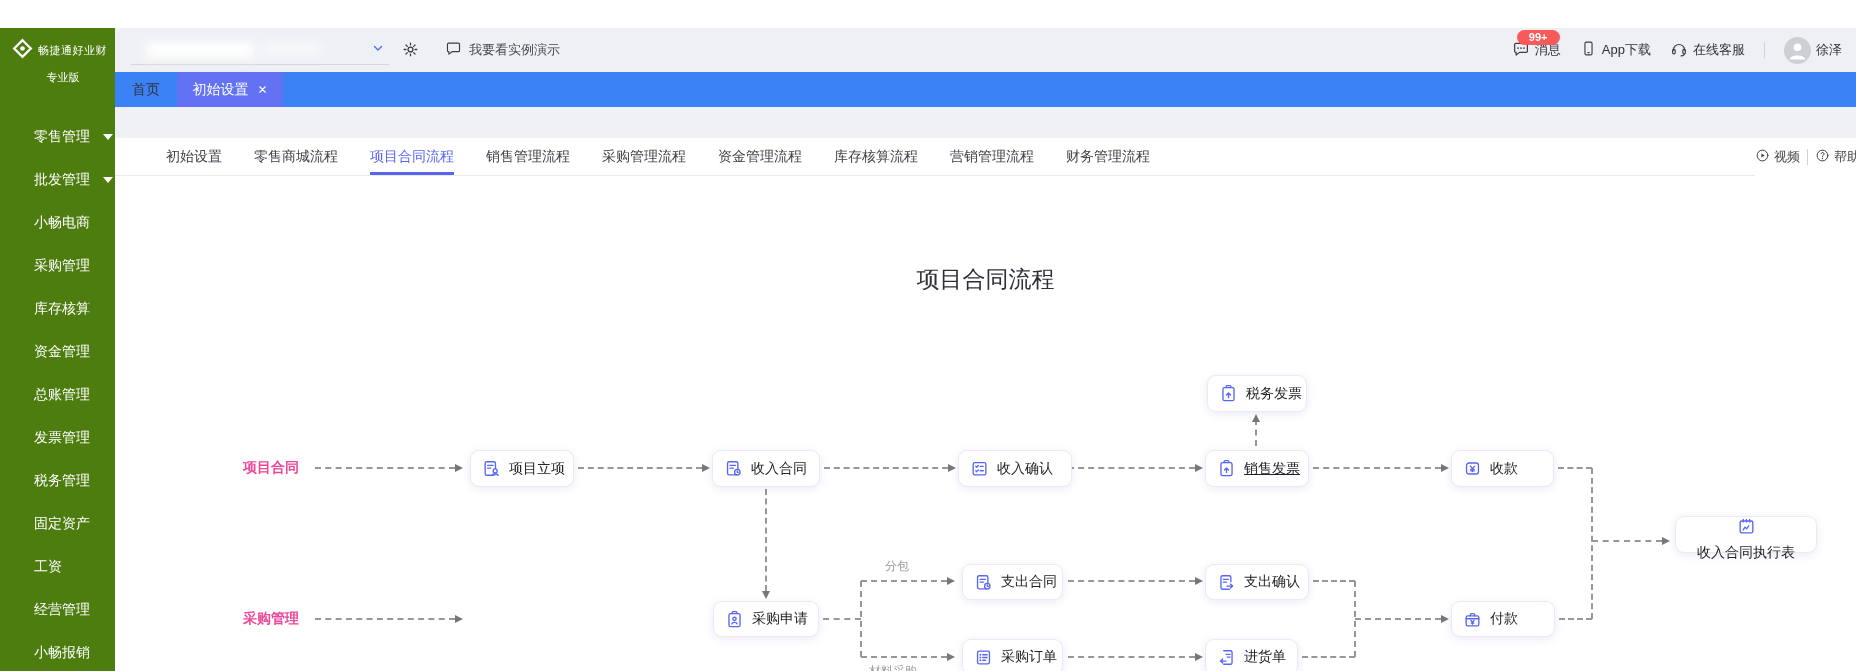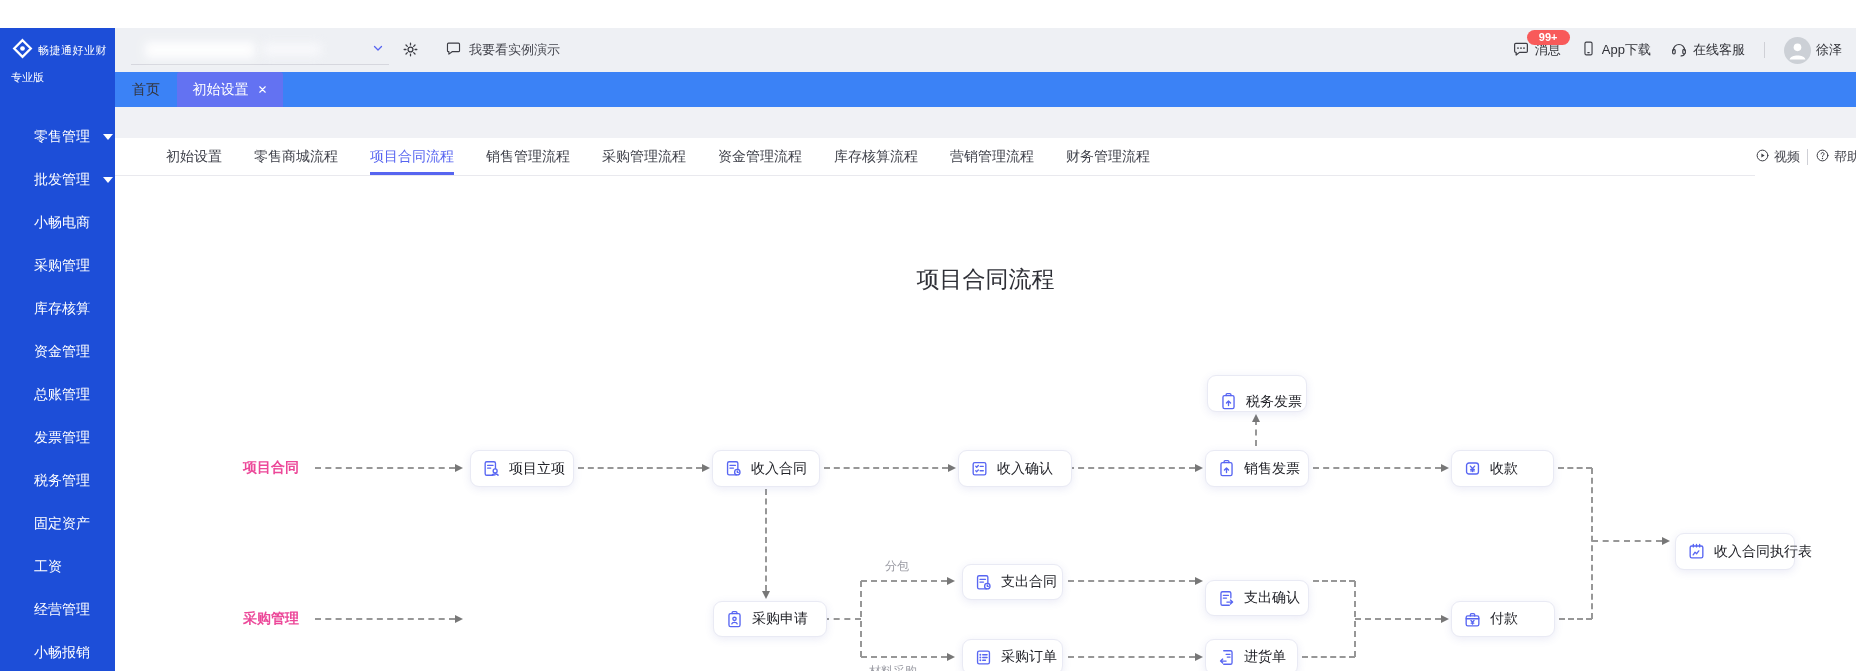--- a/index.html
+++ b/index.html
@@ -1,21 +1,21 @@
 <!DOCTYPE html>
 <html><head>
 <meta charset="utf-8">
 <style>
   * { margin:0; padding:0; box-sizing:border-box; }
   html,body { width:1856px; height:671px; overflow:hidden; background:#fff;
     font-family:"Liberation Sans","DejaVu Sans",sans-serif; }
   .screen { position:relative; width:1856px; height:671px; background:#fff; }
 
   
-  .sidebar { position:absolute; left:0; top:28px; bottom:0; width:115px; background:#1d4ed8; z-index:5; }
+  .sidebar { position:absolute; left:0; top:28px; bottom:0; width:115px; background:#4d7c0f; z-index:5;text-align:center; }
   .logo-row { display:flex; align-items:center; gap:5px; padding:10px 0 0 12px; }
   .brand-text { color:#fff; font-size:11px; white-space:nowrap; letter-spacing:.5px; }
   .edition { color:#fff; font-size:11px; padding:7px 0 0 11px; }
   .menu { margin-top:30px; }
   .menu-item { display:flex; align-items:center; height:43px; padding-left:34px; color:#fff;
     font-size:14px; font-weight:500; cursor:pointer; }
   .caret { width:0; height:0; border-left:5px solid transparent; border-right:5px solid transparent;
     border-top:6px solid #fff; margin-left:13px; }
 
   
@@ -27,21 +27,21 @@
     filter:blur(5px); opacity:.95; }
   .redact2 { width:58px; height:13px; margin-left:8px; background:#fbfbfd; border-radius:4px;
     filter:blur(5px); opacity:.8; }
   .org-chevron { margin-left:auto; margin-right:4px; }
   .gear-btn { position:absolute; left:286px; top:12px; cursor:pointer; }
   .demo-link { position:absolute; left:330px; top:0; height:44px; display:flex; align-items:center;
     gap:7px; font-size:13px; color:#45464e; cursor:pointer; }
   .header-right { position:absolute; right:0; top:0; height:44px; display:flex; align-items:center;
     gap:19px; padding-right:6px; }
   .hr-item { display:flex; align-items:center; gap:5px; font-size:13px; color:#2f3036; cursor:pointer; position:relative; }
-  .badge { position:absolute; top:-10px; left:15px; background:#f85a5a; color:#fff; font-size:11px;
+  .badge { position:absolute; top:-10px; left:5px; background:#f85a5a; color:#fff; font-size:11px;
     font-weight:700; line-height:15px; padding:0 12px; border-radius:9px; white-space:nowrap; }
   .v-div { width:1px; height:16px; background:#cfd0d6; }
   .avatar { width:27px; height:27px; border-radius:50%; background:#ccd0d6; display:flex;
     align-items:center; justify-content:center; overflow:hidden; }
   .user-name { font-size:13px; color:#2f3036; width:34px; overflow:hidden; white-space:nowrap; }
 
   
   .tabrow { position:absolute; left:115px; right:0; top:72px; height:52px; background:#3b82f6; }
   .tab-home { position:absolute; left:17px; top:0; height:35px; display:flex; align-items:center;
     font-size:14px; color:#33343b; cursor:pointer; }
@@ -300,21 +300,21 @@
       <div class="hl" style="left:953px;top:404px;width:127px;"></div>
         <span class="arr arr-r" style="left:1080px;top:401px;"></span>
       <div class="hl" style="left:953px;top:480px;width:127px;"></div>
         <span class="arr arr-r" style="left:1080px;top:477px;"></span>
       <div class="hl" style="left:1198px;top:404px;width:42px;"></div>
       <div class="hl" style="left:1187px;top:480px;width:53px;"></div>
       <div class="vl" style="left:1239px;top:405px;height:76px;"></div>
       <div class="hl" style="left:1240px;top:442px;width:86px;"></div>
         <span class="arr arr-r" style="left:1326px;top:439px;"></span>
 
-      <div class="node" style="left:1092px;top:199px;width:100px;align-items:flex-end;">
+      <div class="node" style="left:1092px;top:199px;width:100px;">
         <svg width="19" height="19" viewBox="0 0 24 24" class="icon-indigo">
             <rect x="5" y="4.5" width="14" height="16.5" rx="2"></rect>
             <path d="M9 4.5V3.2A1.2 1.2 0 0 1 10.2 2h3.6A1.2 1.2 0 0 1 15 3.2v1.3"></path>
             <path d="M12 17v-5.5M9.4 13.9l2.6-2.6 2.6 2.6"></path>
           </svg>
         <span>税务发票</span>
       </div>
 
       <div class="node" style="left:355px;top:274px;width:104px;">
         <svg width="19" height="19" viewBox="0 0 24 24" class="icon-indigo">
@@ -337,62 +337,62 @@
       <div class="node" style="left:843px;top:274px;width:114px;">
         <svg width="19" height="19" viewBox="0 0 24 24" class="icon-indigo">
             <rect x="4" y="4.5" width="16" height="15.5" rx="2"></rect>
             <path d="M7.3 9.2l1.2 1.2 2-2.2"></path>
             <path d="M12.8 9.3h4"></path>
             <path d="M7.3 14.8l1.2 1.2 2-2.2"></path>
             <path d="M12.8 14.9h4"></path>
           </svg>
         <span>收入确认</span>
       </div>
-      <div class="node" style="left:1090px;top:274px;width:104px;">
+      <div class="node" style="left:1090px;top:274px;width:104px;text-decoration:underline;">
         <svg width="19" height="19" viewBox="0 0 24 24" class="icon-indigo">
             <rect x="5" y="4.5" width="14" height="16.5" rx="2"></rect>
             <path d="M9 4.5V3.2A1.2 1.2 0 0 1 10.2 2h3.6A1.2 1.2 0 0 1 15 3.2v1.3"></path>
             <path d="M12 17v-5.5M9.4 13.9l2.6-2.6 2.6 2.6"></path>
           </svg>
         <span>销售发票</span>
       </div>
       <div class="node" style="left:1336px;top:274px;width:103px;">
         <svg width="19" height="19" viewBox="0 0 24 24" class="icon-indigo">
             <rect x="4.5" y="5" width="15" height="14" rx="3"></rect>
             <path d="M9.3 9l2.7 3.2L14.7 9M12 12.2v3.6M9.8 13.2h4.4M9.8 15h4.4"></path>
           </svg>
         <span>收款</span>
       </div>
-      <div class="node" style="left:1560px;top:357px;width:120px;">
+      <div class="node" style="left:1560px;top:340px;width:142px;flex-direction:column;">
         <svg width="19" height="19" viewBox="0 0 24 24" class="icon-indigo">
             <rect x="4" y="5" width="16" height="15" rx="2"></rect>
             <path d="M8 3.2v3M12 3.2v3M16 3.2v3"></path>
             <path d="M7.8 16.3l2.4-3.4 2 1.9 2.7-3.6"></path>
           </svg>
         <span>收入合同执行表</span>
       </div>
 
       <div class="node" style="left:847px;top:388px;width:101px;height:36px;">
         <svg width="19" height="19" viewBox="0 0 24 24" class="icon-indigo">
             <rect x="4.5" y="3.5" width="13" height="16.5" rx="2"></rect>
             <path d="M7.5 8h7M7.5 11.5h4.5"></path>
             <circle cx="16.8" cy="16.6" r="3.4" fill="#fff"></circle>
             <path d="M16.8 15.2v1.6h1.3"></path>
           </svg>
         <span>支出合同</span>
       </div>
-      <div class="node" style="left:1090px;top:388px;width:104px;height:36px;margin-top:16px;">
+      <div class="node" style="left:1090px;top:388px;width:104px;height:36px;">
         <svg width="19" height="19" viewBox="0 0 24 24" class="icon-indigo">
             <path d="M17.5 11V5.5a2 2 0 0 0-2-2H7a2 2 0 0 0-2 2v13a2 2 0 0 0 2 2h8.5"></path>
             <path d="M8 8h6.5M8 11.5h4"></path>
             <path d="M12.5 16.5h7M17 14l2.7 2.5L17 19"></path>
           </svg>
         <span>支出确认</span>
       </div>
-      <div class="node" style="left:598px;top:425px;width:114px;height:36px;">
+      <div class="node" style="left:598px;top:425px;width:106px;height:36px;">
         <svg width="19" height="19" viewBox="0 0 24 24" class="icon-indigo">
             <rect x="5" y="4.5" width="14" height="16.5" rx="2"></rect>
             <path d="M9 4.5V3.2A1.2 1.2 0 0 1 10.2 2h3.6A1.2 1.2 0 0 1 15 3.2v1.3"></path>
             <circle cx="12" cy="11.2" r="2.1"></circle>
             <path d="M8.6 17.6c.4-2.5 6.4-2.5 6.8 0"></path>
           </svg>
         <span>采购申请</span>
       </div>
       <div class="node" style="left:1336px;top:425px;width:104px;height:36px;">
         <svg width="19" height="19" viewBox="0 0 24 24" class="icon-indigo">

